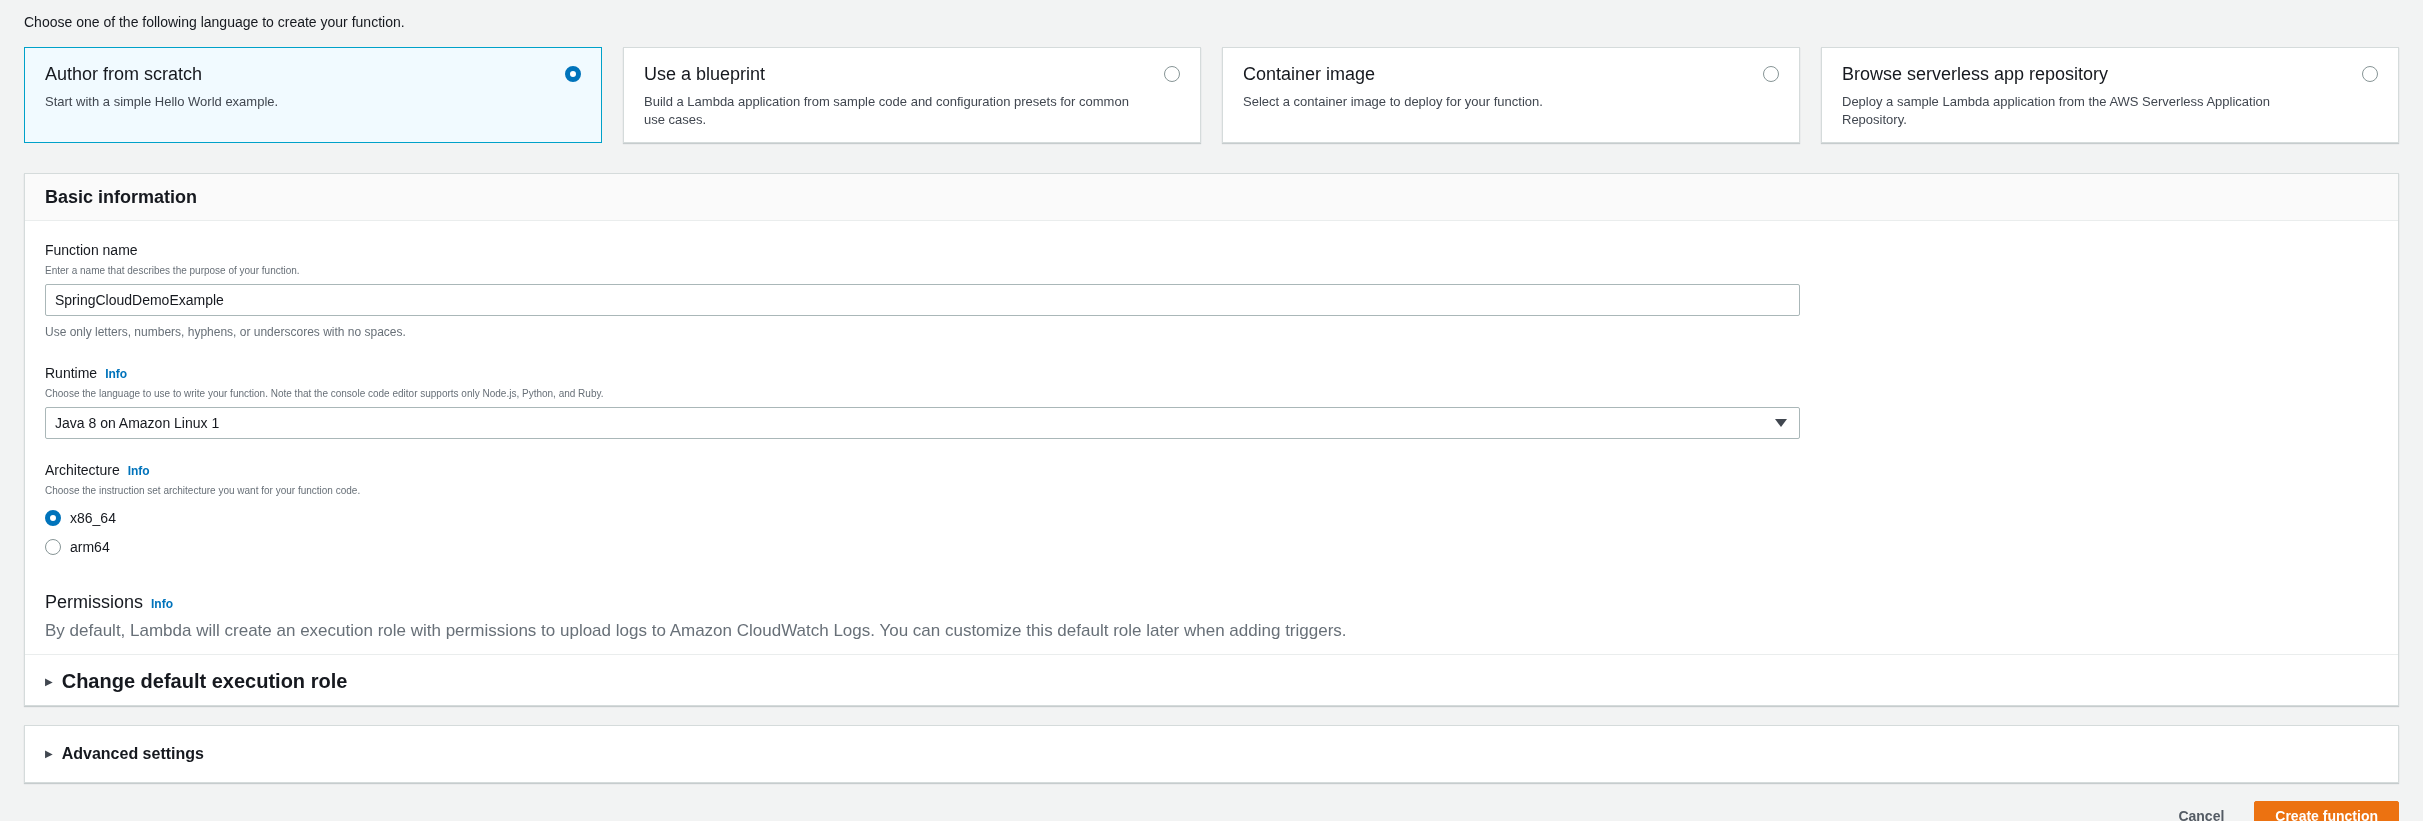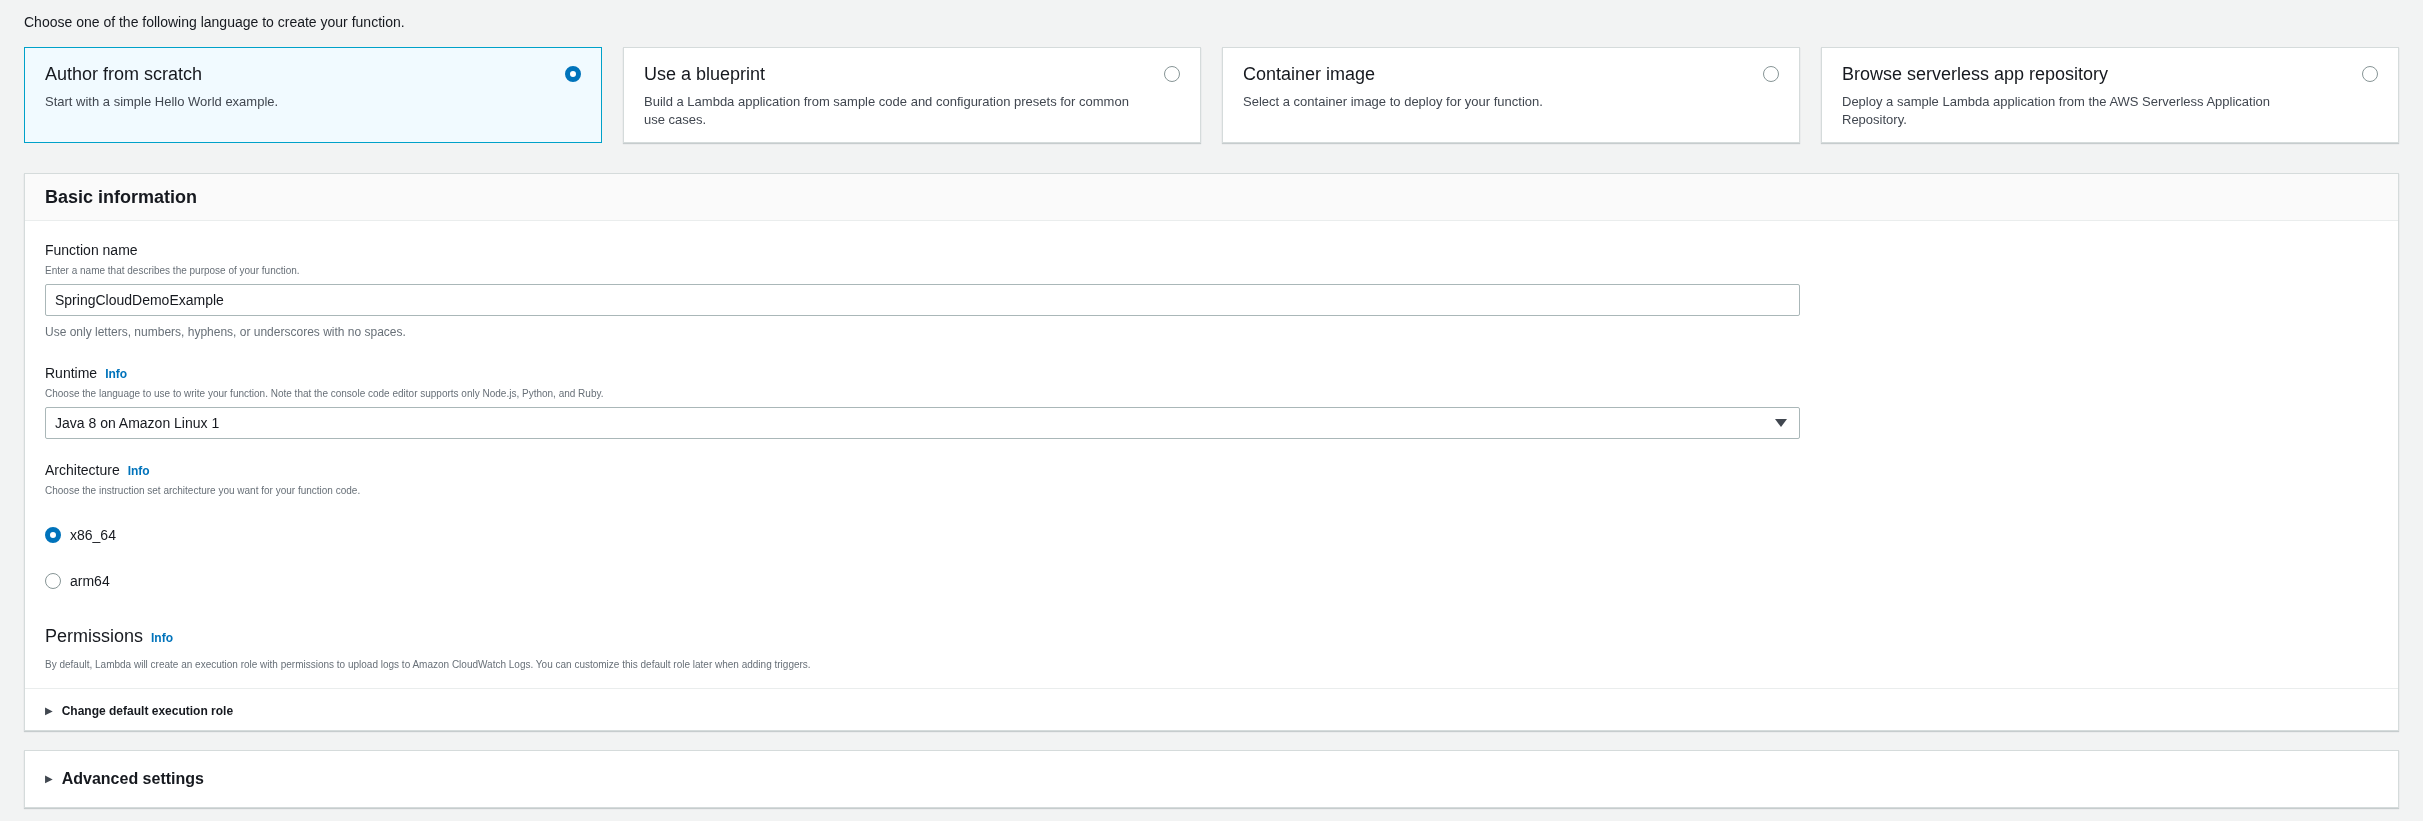--- a/index.html
+++ b/index.html
@@ -86,33 +86,33 @@
   }
   .select-caret {
     width: 0; height: 0;
     border-left: 6px solid transparent;
     border-right: 6px solid transparent;
     border-top: 8px solid #414750;
   }
 
   .block-mt { margin-top: 24px; }
 
-  .radio-row { display: flex; align-items: center; gap: 9px; margin-top: 26px; cursor: pointer; }
+  .radio-row { display: flex; align-items: center; gap: 9px; margin-top: 9px; cursor: pointer; }
   .radio-row .radio { margin-top: 0; }
   .radio-label { font-size: 14px; line-height: 20px; }
 
   .section-heading { font-size: 18px; line-height: 22px; font-weight: 400; margin-top: 34px; }
-  .section-desc { font-size: 10px; line-height: 16px; color: #687078; margin-top: 8px; }
+  .section-desc { font-size: 17px; line-height: 16px; color: #687078; margin-top: 8px; }
 
   .divider { border-top: 1px solid #eaeded; margin: 15px -20px 0 -20px; }
 
   .expander { display: flex; align-items: center; gap: 9px; cursor: pointer; }
   .expander.inner { padding: 15px 0 4px 0; }
   .caret { font-size: 10px; color: #414750; line-height: 10px; }
-  .expander-label { font-size: 12px; font-weight: 700; }
+  .expander-label { font-size: 20px; font-weight: 700; }
 
   .advanced-panel {
     background: #ffffff;
     border: 1px solid #d5dbdb;
     box-shadow: 0 1px 1px 0 rgba(0,28,36,0.18);
     margin-top: 19px;
     padding: 19px 20px;
   }
   .advanced-panel .expander-label { font-size: 16px; }
 

